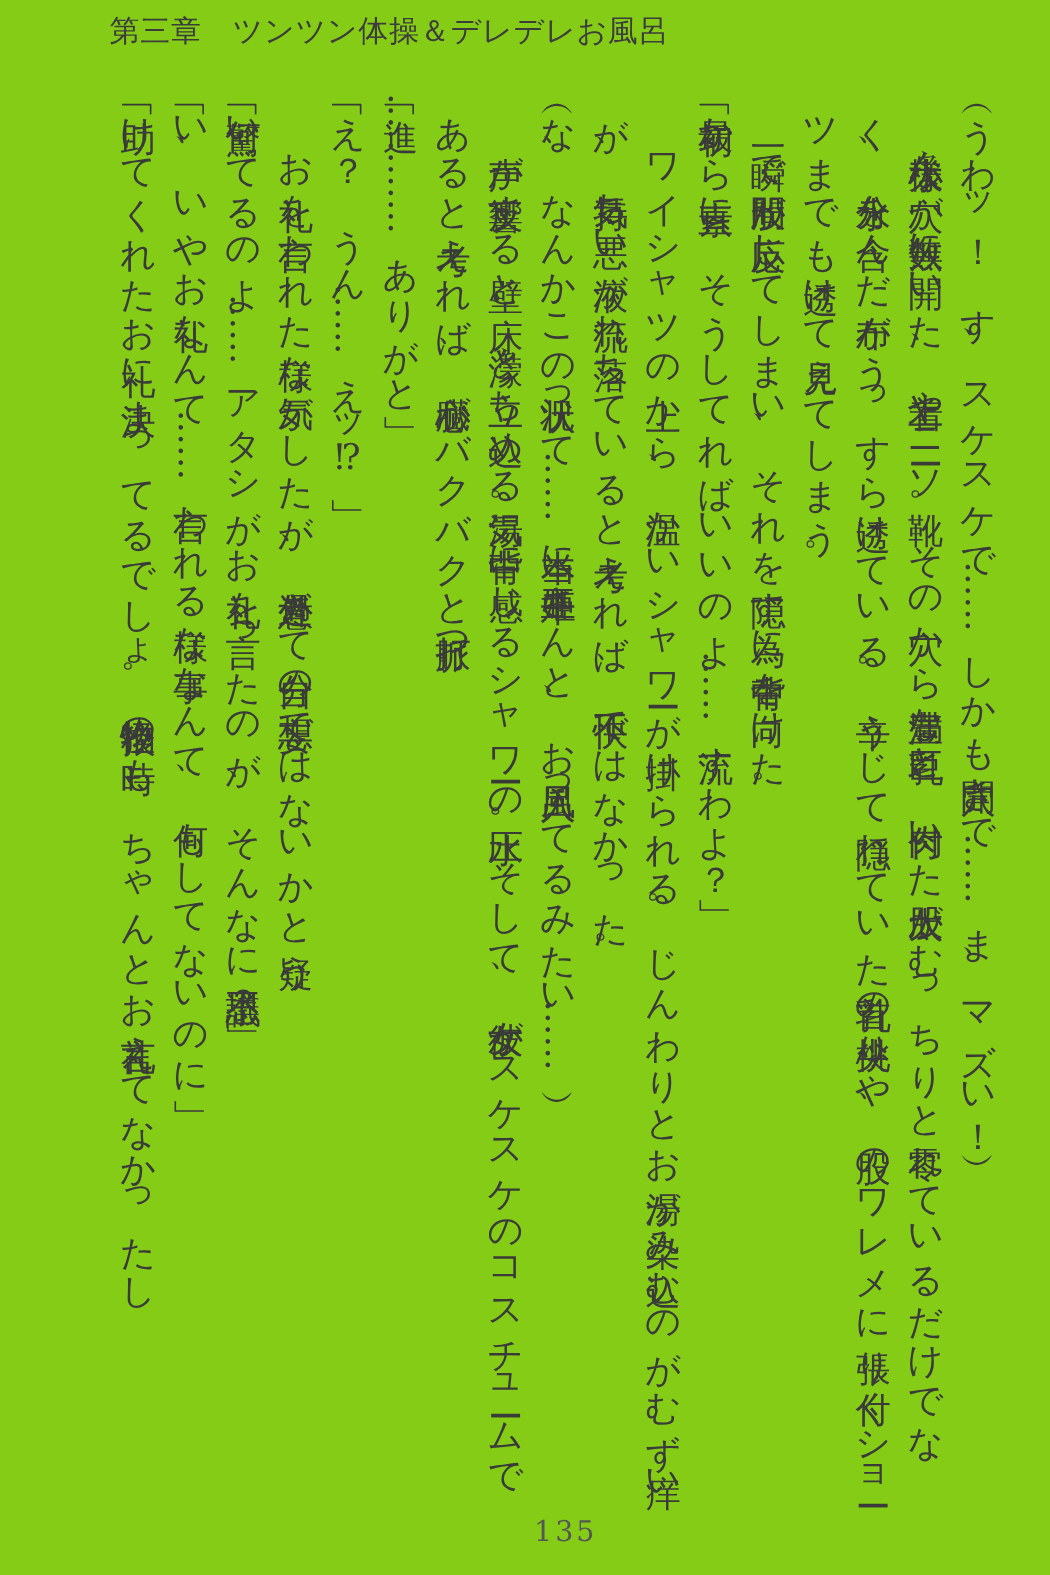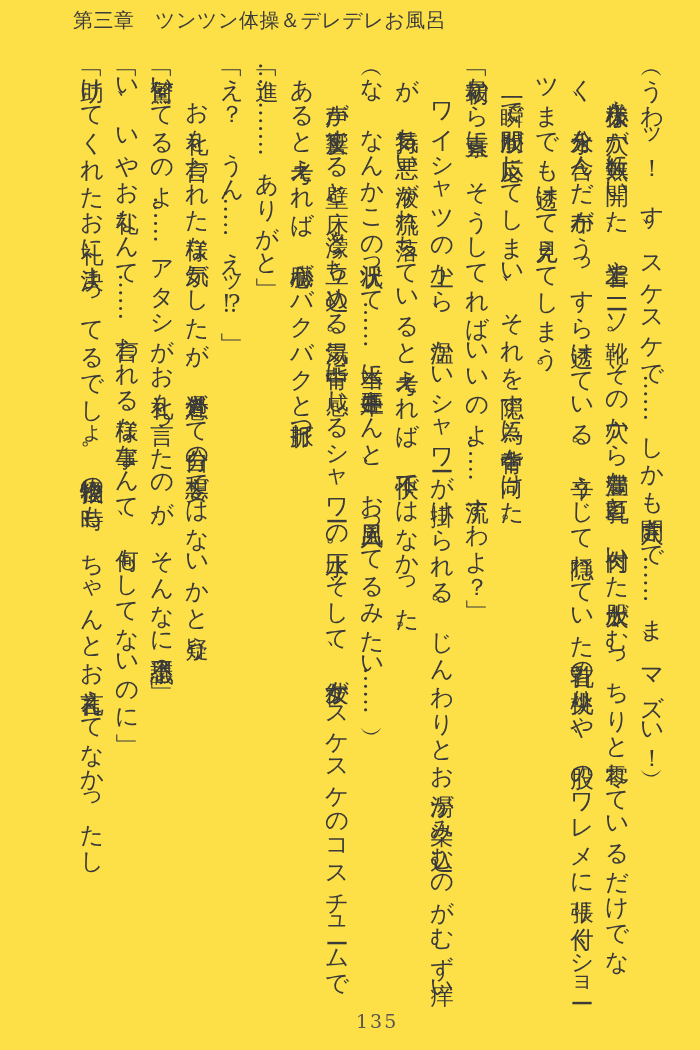--- a/index.html
+++ b/index.html
@@ -4,21 +4,21 @@
 <style>
   html, body {
     margin: 0;
     padding: 0;
     background: #e8e8e8;
   }
   .page {
     position: relative;
     width: 700px;
     height: 1050px;
-    background: #fde047;
+    background: #84cc16;
     overflow: hidden;
     font-family: "DejaVu Serif", "Liberation Serif", serif;
   }
   .chapter-header {
     position: absolute;
     top: 7px;
     left: 73px;
     font-size: 20px;
     color: #3c3c3c;
     letter-spacing: 0.5px;

